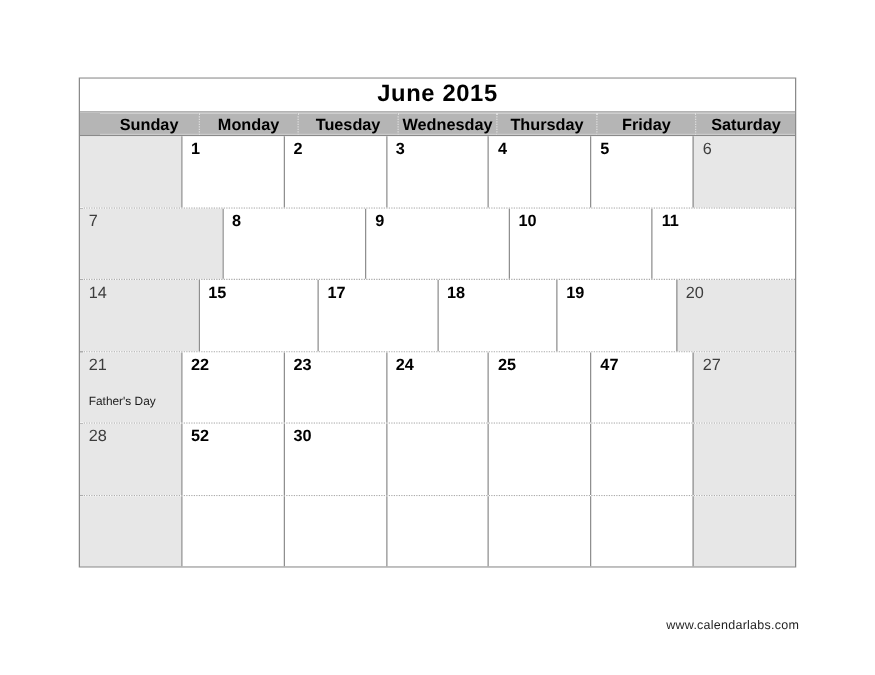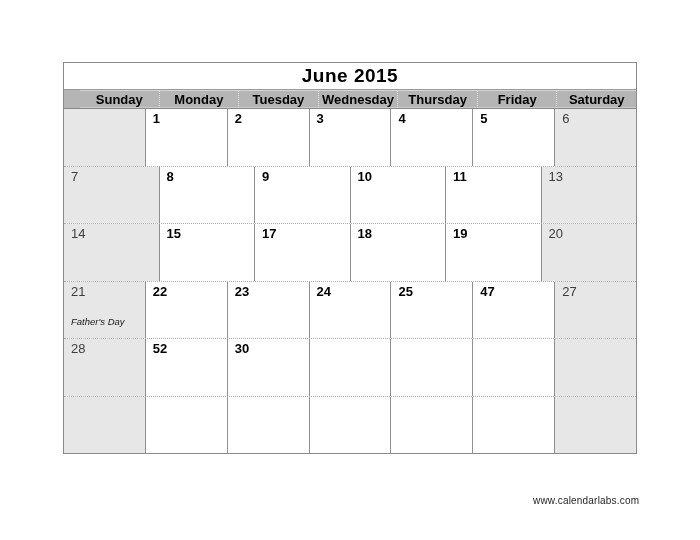--- a/index.html
+++ b/index.html
@@ -97,21 +97,20 @@
   }
   .weekend .day-num {
     font-weight: normal;
     color: #3d3d3d;
   }
   .day-note {
     font-size: 9.5px;
     color: #1a1a1a;
     padding-bottom: 4px;
     white-space: nowrap;
-    font-style: italic;
   }
   .site-footer {
     position: absolute;
     left: 533px;
     top: 495px;
     font-size: 10px;
     color: #1f1f1f;
     letter-spacing: 0.2px;
   }
 </style>
@@ -162,23 +161,20 @@
         </div>
         <div class="day-cell weekday">
           <span class="day-num">9</span>
         </div>
         <div class="day-cell weekday">
           <span class="day-num">10</span>
         </div>
         <div class="day-cell weekday">
           <span class="day-num">11</span>
         </div>
-        <div class="day-cell weekend">
-          <span class="day-num">13</span>
-        </div>
       </div>
       <div class="week-row">
         <div class="day-cell weekend">
           <span class="day-num">14</span>
         </div>
         <div class="day-cell weekday">
           <span class="day-num">15</span>
         </div>
         <div class="day-cell weekday">
           <span class="day-num">17</span>

